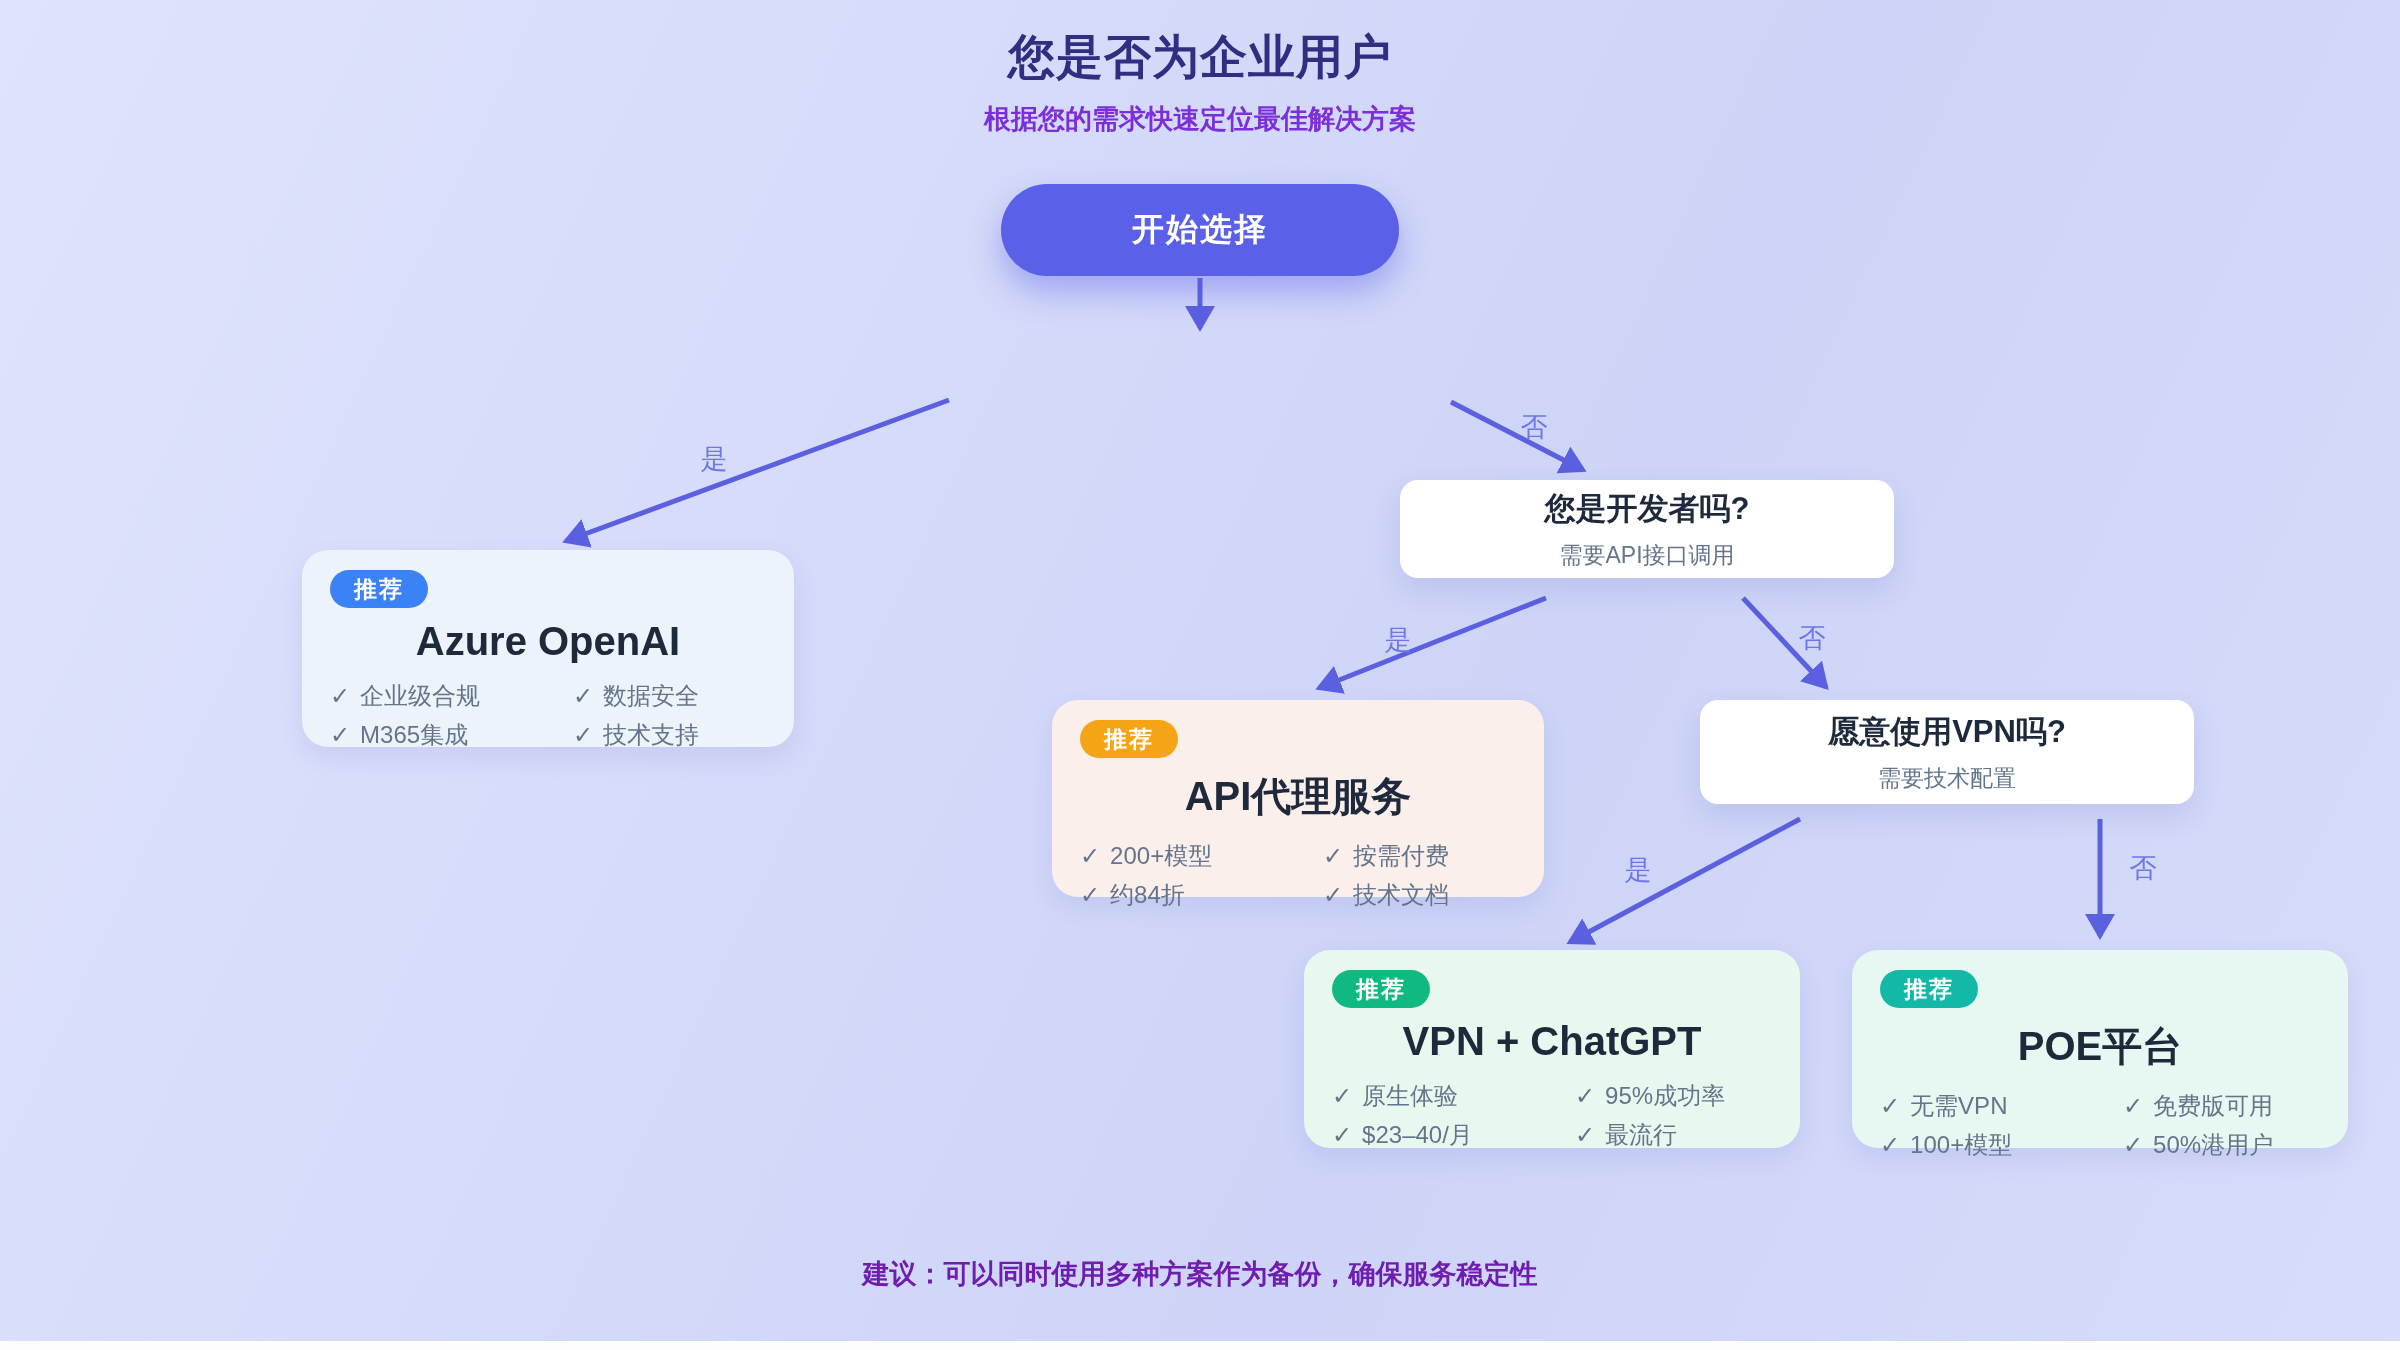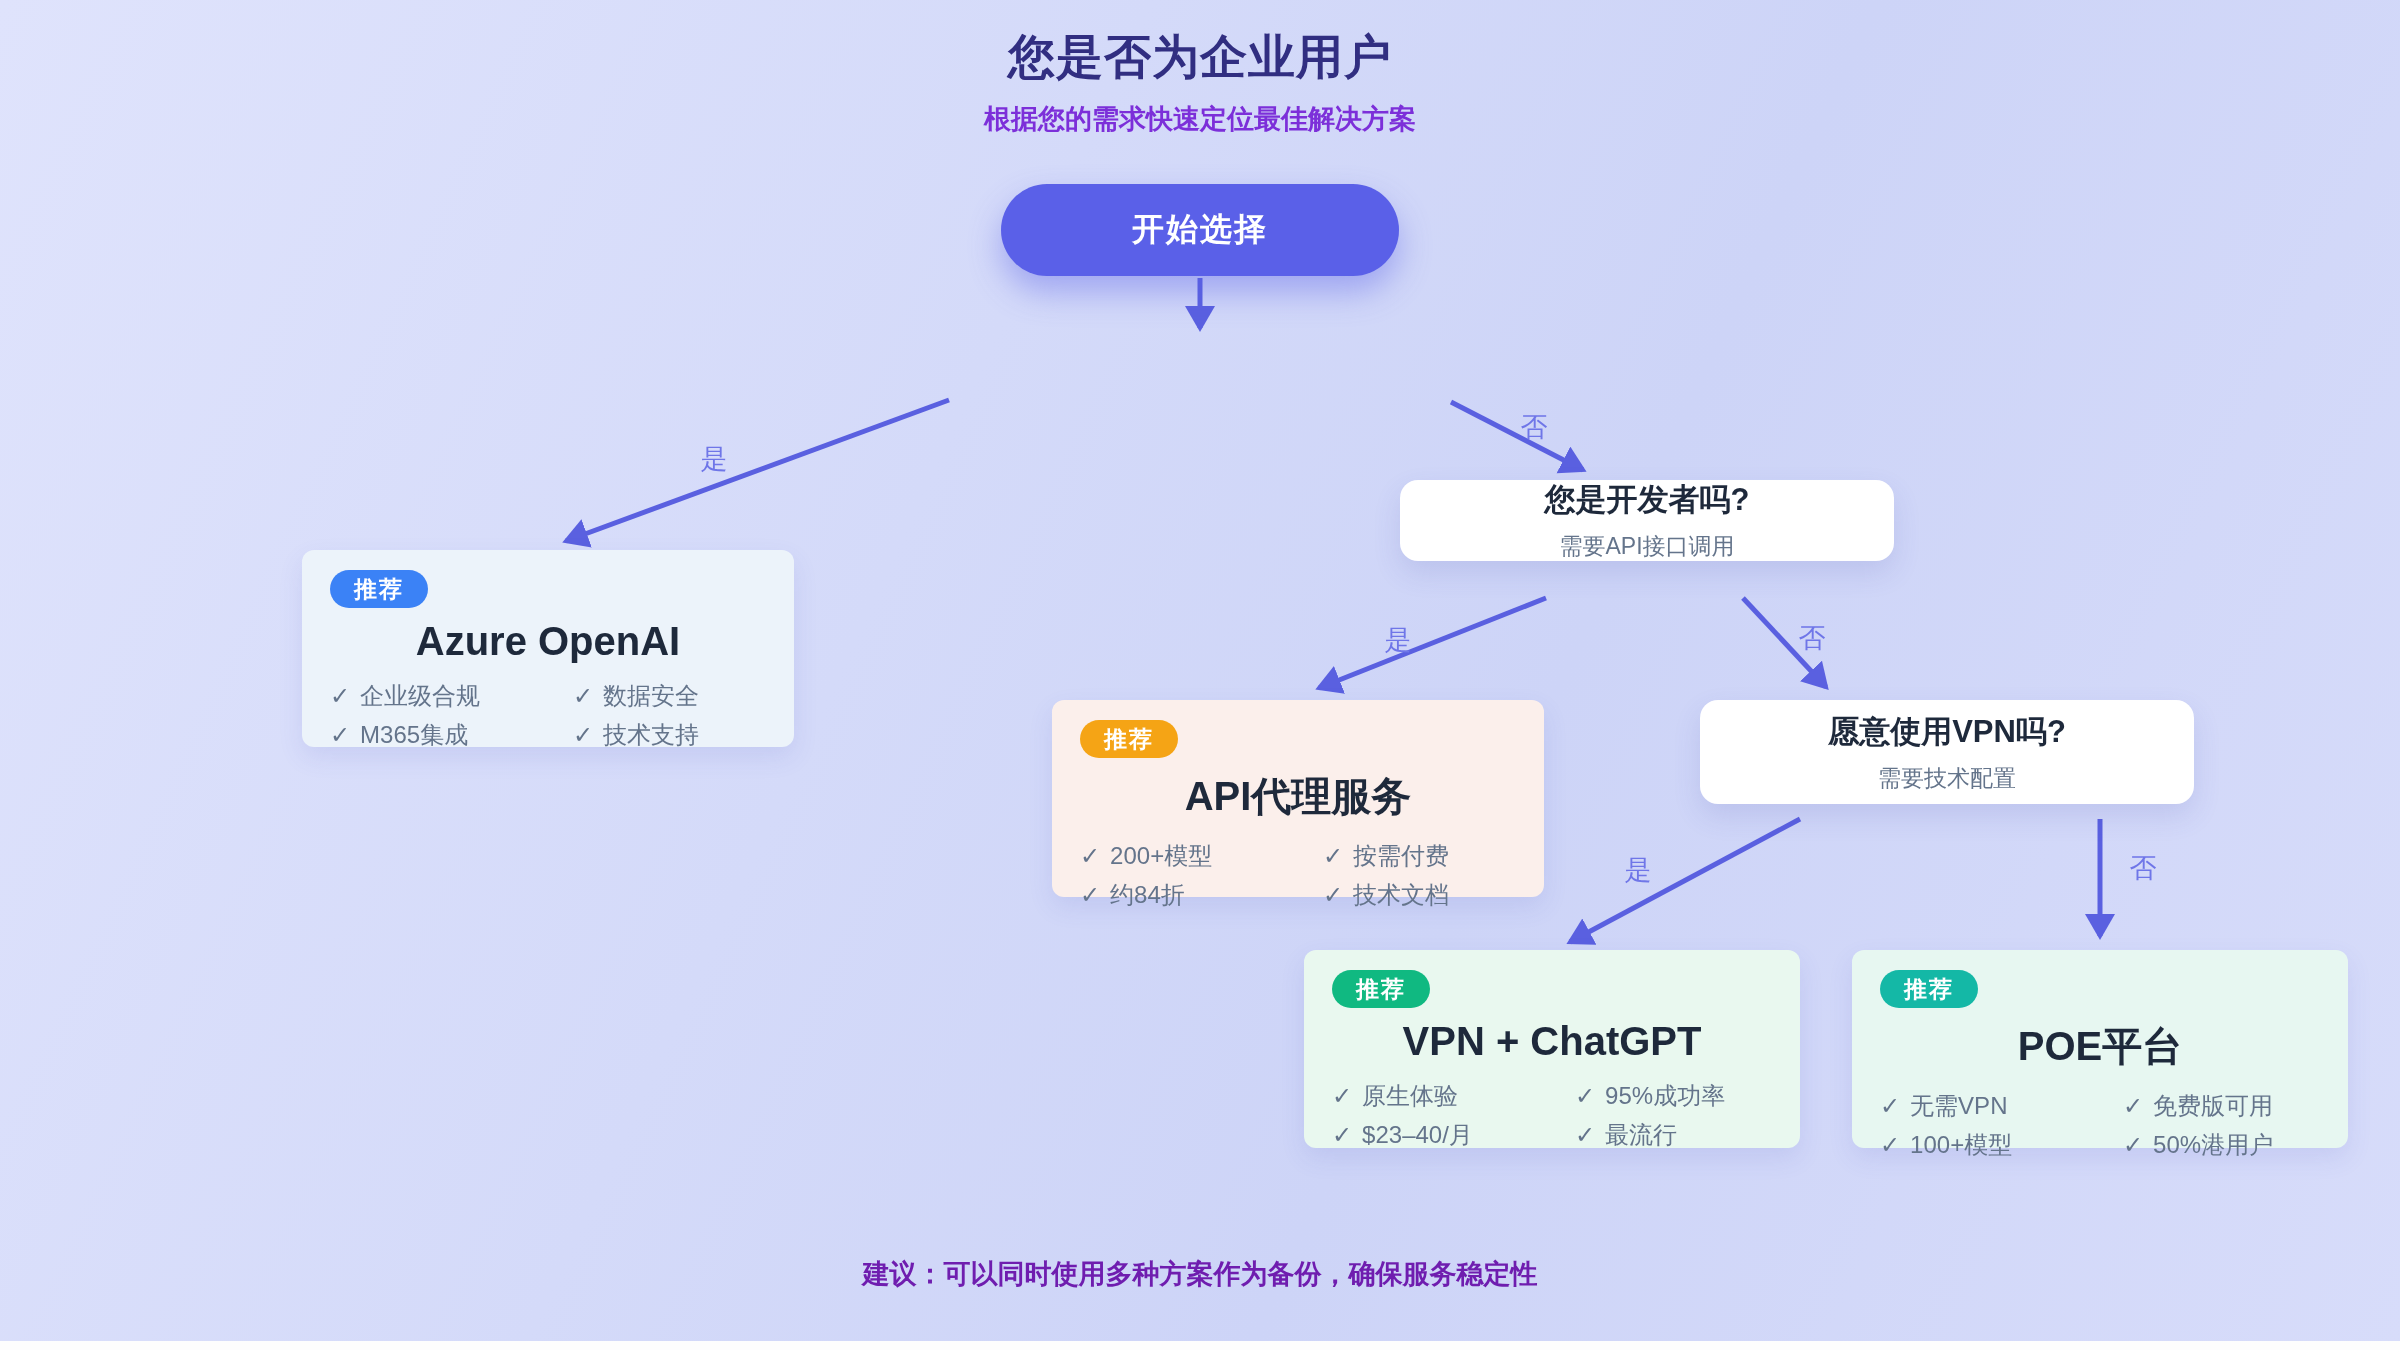--- a/index.html
+++ b/index.html
@@ -19,21 +19,21 @@
     box-shadow:0 16px 32px rgba(88,95,230,.42);
   }
   .decision{
     background:#ffffff;border-radius:18px;
     box-shadow:0 12px 28px rgba(70,80,180,.14);
     display:flex;flex-direction:column;align-items:center;justify-content:center;gap:10px;
   }
   .decision .q{font-size:31px;font-weight:700;color:#1e293b;white-space:nowrap;}
   .decision .note{font-size:23px;color:#64748b;white-space:nowrap;}
   .result{
-    border-radius:12px;box-shadow:0 10px 24px rgba(80,90,200,.12);
+    border-radius:26px;box-shadow:0 10px 24px rgba(80,90,200,.12);
     padding:20px 28px 0 28px;box-sizing:border-box;
   }
   .badge{
     display:inline-flex;align-items:center;justify-content:center;
     min-width:98px;height:38px;border-radius:19px;
     color:#fff;font-size:23px;font-weight:700;letter-spacing:2px;
   }
   .result .r-title{margin-top:11px;text-align:center;font-size:40px;font-weight:700;color:#1e293b;white-space:nowrap;}
   .features{
     margin-top:16px;display:grid;grid-template-columns:243px 1fr;row-gap:7px;
@@ -73,21 +73,21 @@
   <span class="abs edge-label" style="left: 714px; top: 459px; color: rgb(111, 118, 232);">是</span>
   <span class="abs edge-label" style="left: 1534px; top: 427px; color: rgb(111, 118, 232);">否</span>
   <span class="abs edge-label" style="left: 1398px; top: 640px; color: rgb(111, 118, 232);">是</span>
   <span class="abs edge-label" style="left: 1812px; top: 638px; color: rgb(111, 118, 232);">否</span>
   <span class="abs edge-label" style="left: 1638px; top: 870px; color: rgb(111, 118, 232);">是</span>
   <span class="abs edge-label" style="left: 2143px; top: 868px; color: rgb(111, 118, 232);">否</span>
 
   <div class="abs center-x start-btn" style="background: rgb(90, 96, 232);">开始选择</div>
 
 
-  <div class="abs decision" style="left:1400px;top:480px;width:494px;height:81px;">
+  <div class="abs decision" style="left:1400px;top:480px;width:494px;height:98px;">
     <div class="q">您是开发者吗?</div>
     <div class="note">需要API接口调用</div>
   </div>
 
   <div class="abs decision" style="left:1700px;top:700px;width:494px;height:104px;">
     <div class="q">愿意使用VPN吗?</div>
     <div class="note">需要技术配置</div>
   </div>
 
   <div class="abs result" style="left: 302px; top: 550px; width: 492px; height: 197px; background: rgb(236, 243, 250);">

